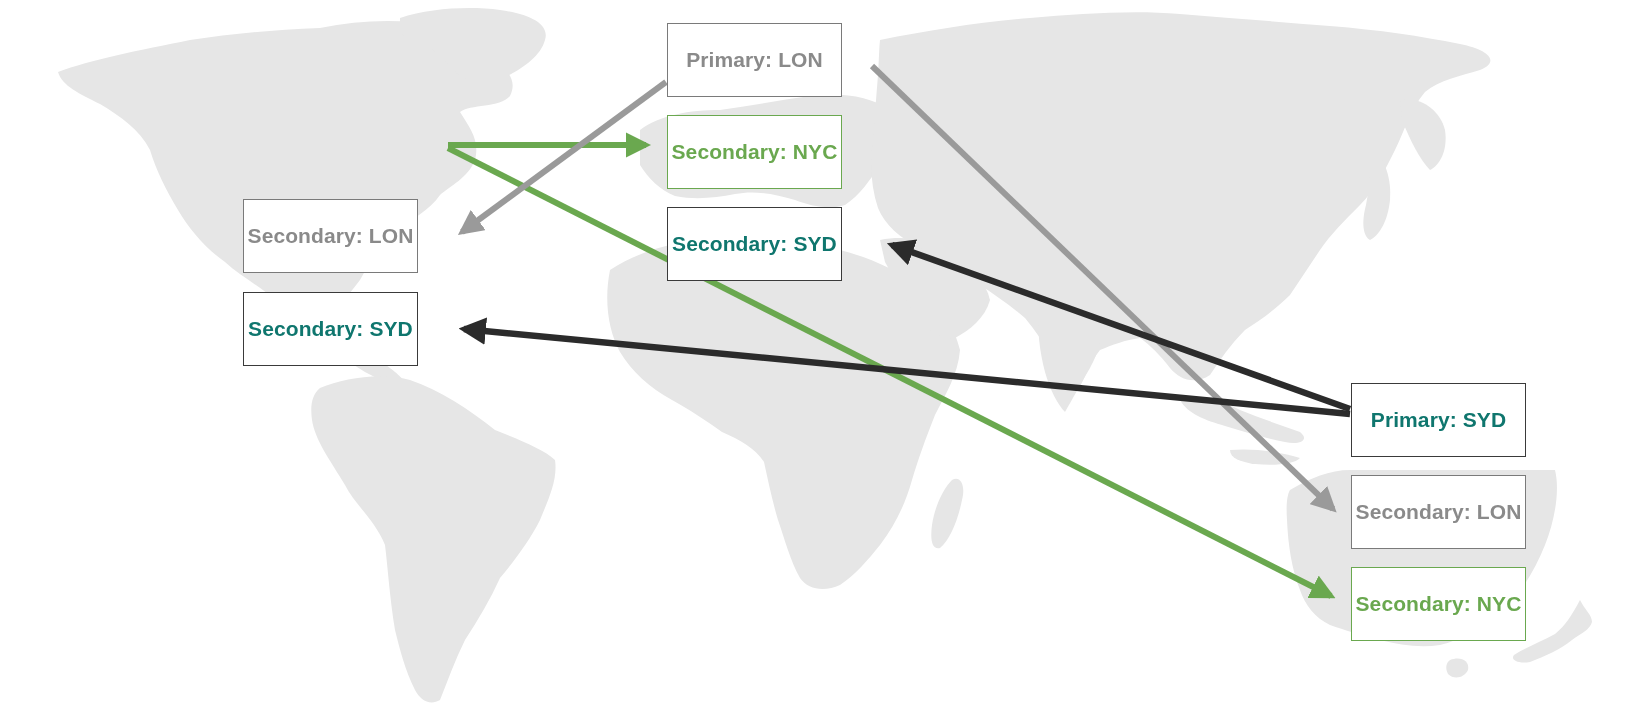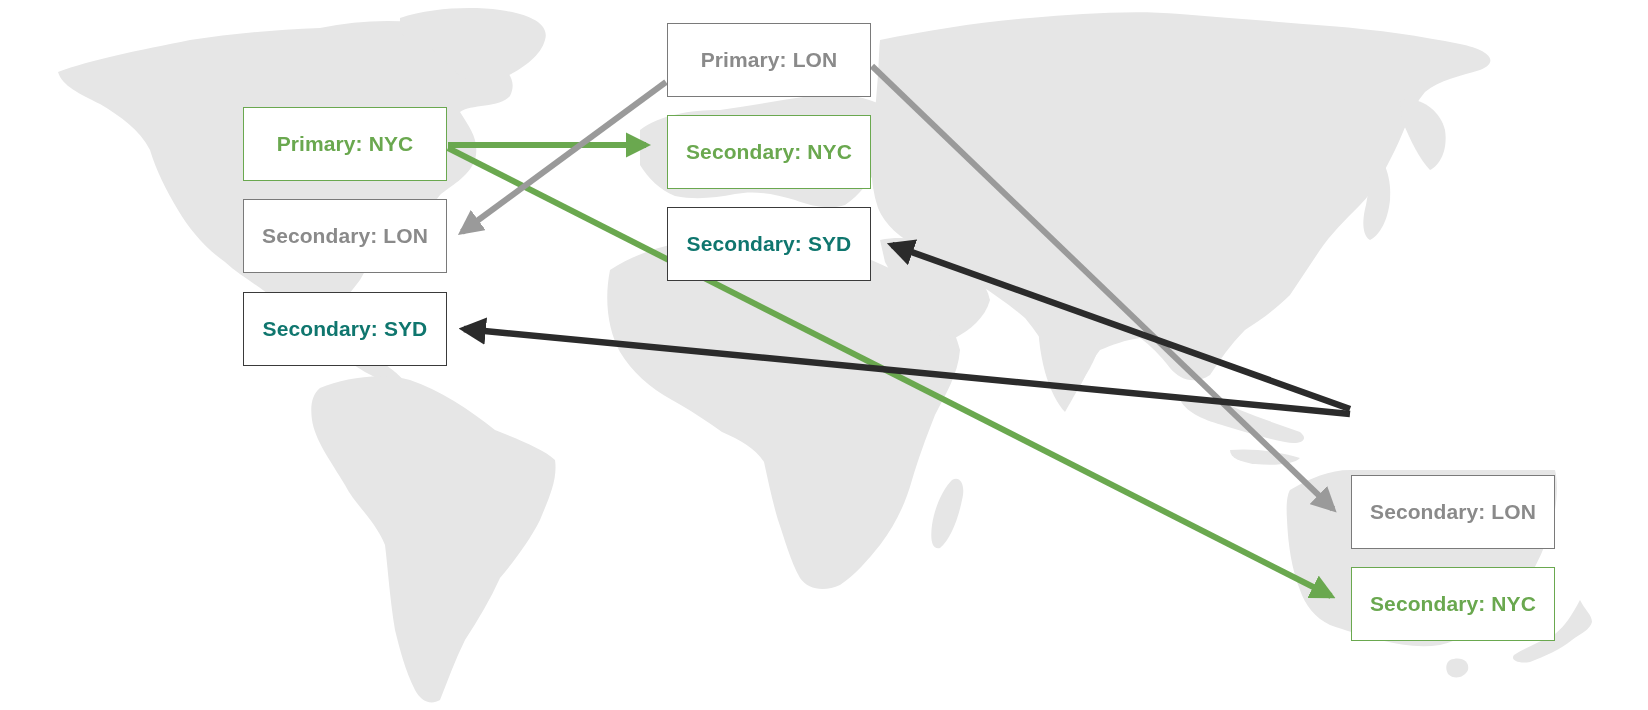--- a/index.html
+++ b/index.html
@@ -1,20 +1,20 @@
 <!DOCTYPE html>
 <html><head>
 <meta charset="utf-8">
 <style>
   html, body { margin: 0; padding: 0; background: #ffffff; }
   body { width: 1648px; height: 710px; position: relative; overflow: hidden;
          font-family: "Liberation Sans", "DejaVu Sans", sans-serif; }
   #stage { position: absolute; left: 0; top: 0; width: 1648px; height: 710px; }
   svg.layer { position: absolute; left: 0; top: 0; }
-  .box { position: absolute; width: 204px; height: 74px; background: #ffffff;
+  .box { position: absolute; width: 175px; height: 74px; background: #ffffff;
          box-sizing: border-box; display: flex; align-items: center; justify-content: center;
          font-size: 21px; font-weight: bold; letter-spacing: 0.1px; }
   .box.green { border: 1.5px solid #6aa84f; color: #6aa84f; }
   .box.gray  { border: 1.5px solid #7a7a7a; color: #8a8a8a; }
   .box.dark  { border: 1.5px solid #3a3a3a; color: #0f766e; }
 </style>
 </head>
 <body>
 
 <div id="stage">
@@ -76,40 +76,40 @@
 
     <line x1="666" y1="82" x2="462" y2="232" stroke="#9a9a9a" stroke-width="6" marker-end="url(#ah-gray)"></line>
 
     <line x1="872" y1="66" x2="1333" y2="509" stroke="#9a9a9a" stroke-width="6" marker-end="url(#ah-gray)"></line>
 
     <line x1="1350" y1="414" x2="464" y2="329" stroke="#2b2b2b" stroke-width="6.5" marker-end="url(#ah-dark)"></line>
 
     <line x1="1350" y1="409" x2="892" y2="245" stroke="#2b2b2b" stroke-width="6.5" marker-end="url(#ah-dark)"></line>
   </svg>
 
-  <div class="box green" style="left:243px; top:107px;">
-    <span>Primary: NYC</span>
-  </div>
   <div class="box gray" style="left:243px; top:199px;">
     <span>Secondary: LON</span>
   </div>
   <div class="box dark" style="left:243px; top:292px;">
     <span>Secondary: SYD</span>
   </div>
 
   <div class="box gray" style="left:667px; top:23px;">
     <span>Primary: LON</span>
   </div>
   <div class="box green" style="left:667px; top:115px;">
     <span>Secondary: NYC</span>
   </div>
   <div class="box dark" style="left:667px; top:207px;">
     <span>Secondary: SYD</span>
   </div>
 
+  <div class="box dark" style="left:1351px; top:383px;">
+    <span>Primary: SYD</span>
+  </div>
   <div class="box gray" style="left:1351px; top:475px;">
     <span>Secondary: LON</span>
   </div>
   <div class="box green" style="left:1351px; top:567px;">
     <span>Secondary: NYC</span>
   </div>
 
 </div>
 
 </body></html>

